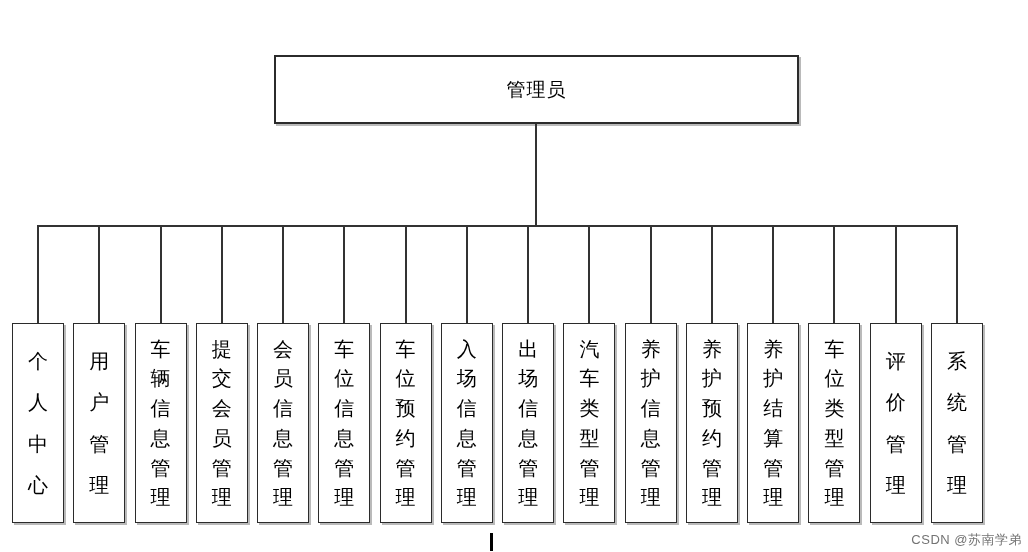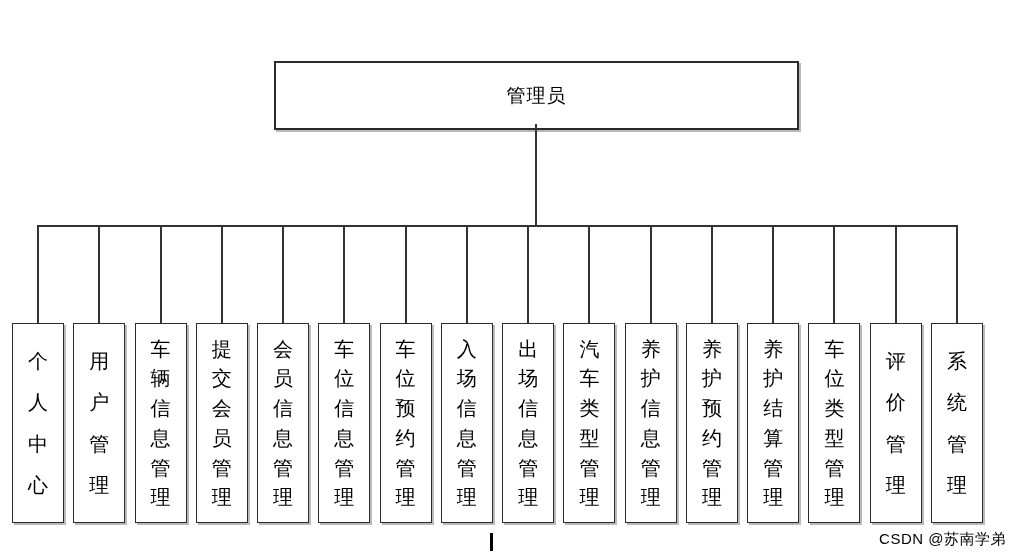--- a/index.html
+++ b/index.html
@@ -13,21 +13,21 @@
     font-family: "Liberation Sans", "DejaVu Sans", sans-serif;
   }
   .node-box {
     box-sizing: border-box;
     background: #ffffff;
     border: 1.5px solid #2b2b2b;
     box-shadow: 2px 2px 0 0 rgba(130,130,130,0.55);
   }
   #root-box {
     position: absolute;
-    left: 274px; top: 61px;
+    left: 274px; top: 55px;
     width: 525px; height: 69px;
     border-width: 2px;
     display: flex; align-items: center; justify-content: center;
     font-size: 19px; color: #000000; letter-spacing: 1px;
   }
   .vline { position: absolute; background: #333333; }
   #root-drop { left: 535px; top: 124px; width: 2px; height: 101px; }
   #rail {
     position: absolute;
     left: 38px; top: 225px;
@@ -49,22 +49,22 @@
     width: 52px; height: 200px;
     display: flex; flex-direction: column;
     align-items: center; justify-content: space-evenly;
     padding: 5px 0; box-sizing: border-box;
     font-size: 20px; color: #000000;
   }
   .char { display: block; line-height: 1; }
   #stub-line { left: 490px; top: 533px; width: 3px; height: 18px; background: #000000; }
   #watermark {
     position: absolute;
-    right: 22px; bottom: 3px;
-    font-size: 15px; color: #000000;
+    right: 6px; bottom: 3px;
+    font-size: 13px; color: #737373;
     letter-spacing: 0.5px;
   }
 </style>
 </head>
 <body>
 
 <div id="canvas">
   <div id="root-box" class="node-box">
     <span>管理员</span>
   </div>

